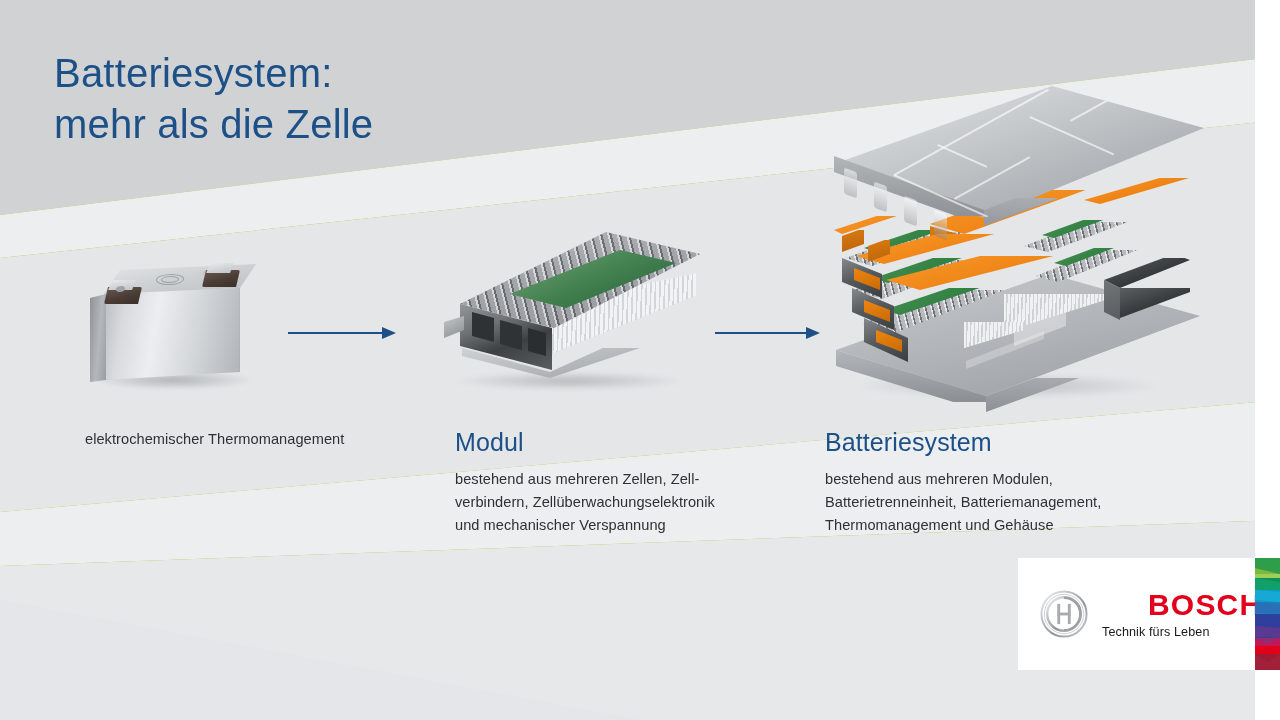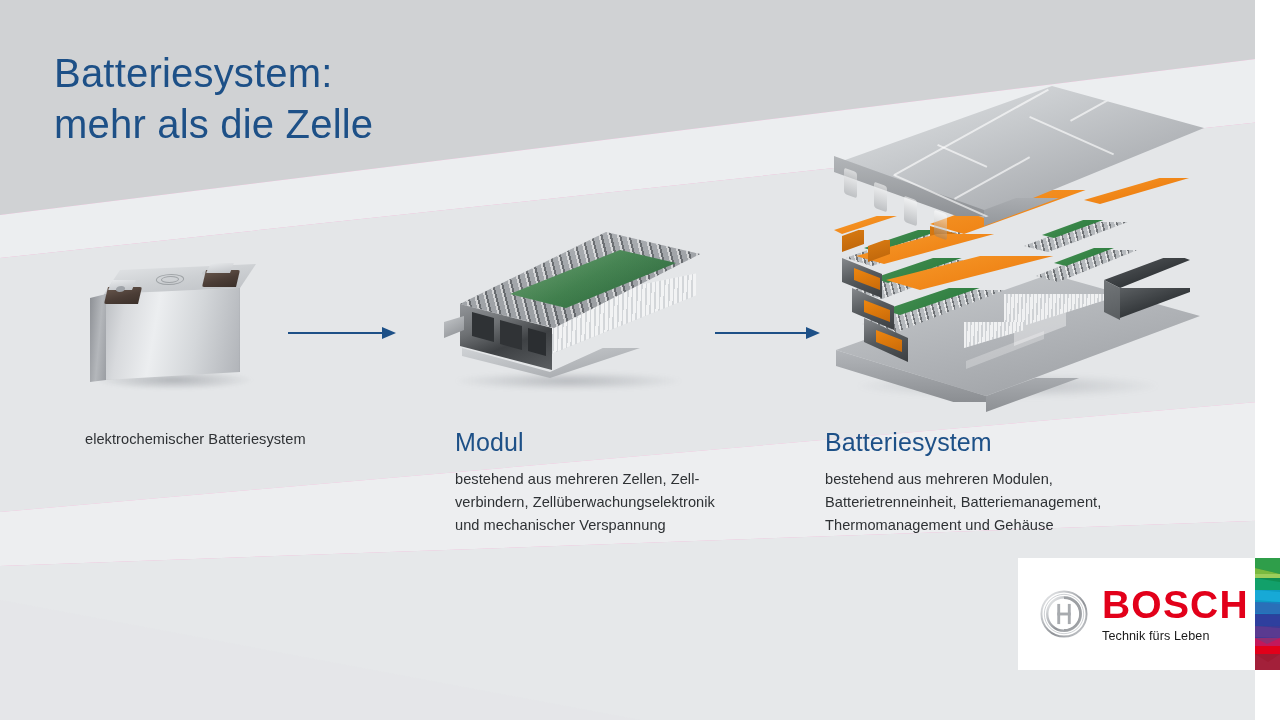--- a/index.html
+++ b/index.html
@@ -9,21 +9,21 @@
     font-family: "Liberation Sans", sans-serif;
     background: #e9eaec;
     position: relative;
   }
   #slide {
     position: absolute;
     inset: 0;
     width: 1280px;
     height: 720px;
     overflow: hidden;
-    background: #f9a8d4;
+    background: #84cc16;
   }
 
   
   .bg-layer { position: absolute; inset: 0; }
   .band {
     position: absolute;
     inset: 0;
   }
   .band-dark-top {
     background: #d0d2d4;
@@ -350,22 +350,22 @@
   
   .logo-box {
     position: absolute;
     left: 1018px; top: 558px; width: 238px; height: 112px;
     background: #ffffff;
     display: flex; align-items: center;
   }
   .logo-symbol { margin-left: 22px; width: 48px; height: 48px; flex: 0 0 48px; }
   .logo-text { margin-left: 14px; }
   .logo-word {
-    font-size: 39px; font-weight: bold; color: #e2001a;
-    letter-spacing: 1.2px; line-height: 1; font-family: "Liberation Sans", sans-serif;
+    font-size: 30px; font-weight: bold; color: #e2001a;
+    letter-spacing: 1.2px; line-height: 1; font-family: "Liberation Sans", sans-serif; margin-left: 46px;
   }
   .logo-claim {
     font-size: 12.6px; color: #1a1a1a; margin-top: 5px;
     letter-spacing: .1px; font-family: Liberation Sans, sans-serif;
   }
   .supergraphic {
     position: absolute; left: 1255px; top: 558px; width: 25px; height: 112px;
     overflow: hidden;
   }
 </style>
@@ -494,21 +494,21 @@
       </div>
       <div class="lid-flute" style="left:26px;  top:92px;  transform:skewY(21deg);"></div>
       <div class="lid-flute" style="left:56px;  top:106px; transform:skewY(21deg);"></div>
       <div class="lid-flute" style="left:86px;  top:120px; transform:skewY(21deg);"></div>
       <div class="lid-flute" style="left:116px; top:134px; transform:skewY(21deg);"></div>
     </div>
 
   </div>
 
   <div class="caption" id="cap-cell">
-    <p>elektrochemischer Batteriesystem</p>
+    <p>elektrochemischer Thermomanagement</p>
   </div>
 
   <div class="caption" id="cap-module">
     <h3>Modul</h3>
     <p>bestehend aus mehreren Zellen, Zell-
 verbindern, Zellüberwachungselektronik
 und mechanischer Verspannung</p>
   </div>
 
   <div class="caption" id="cap-system">

